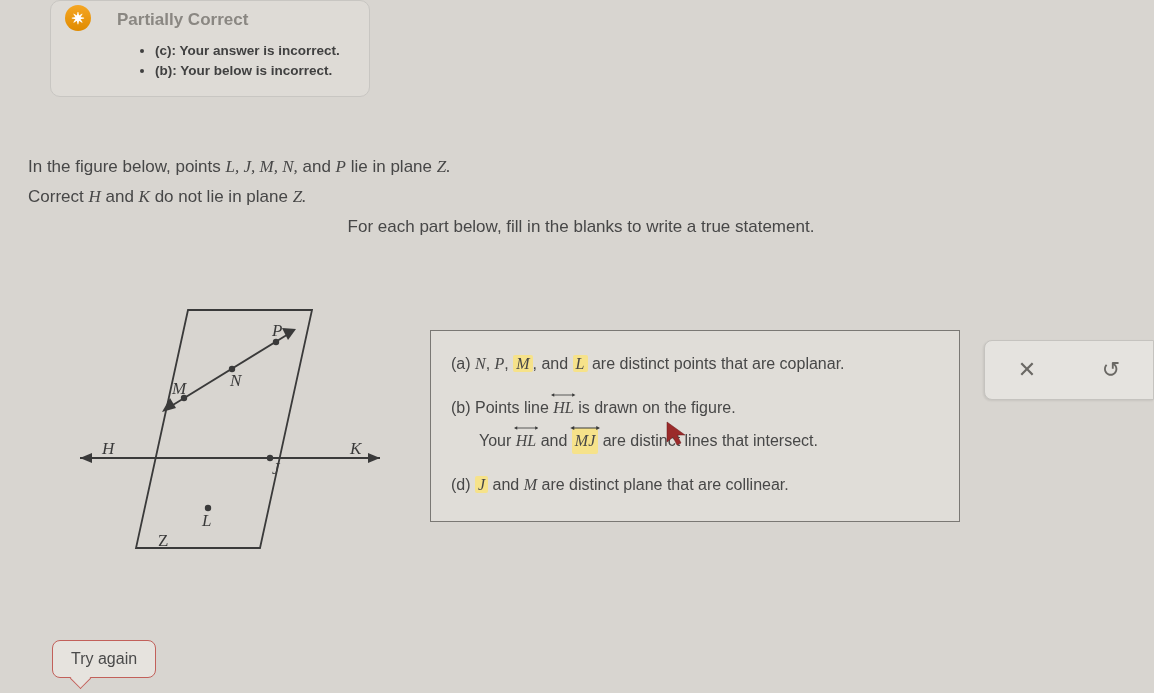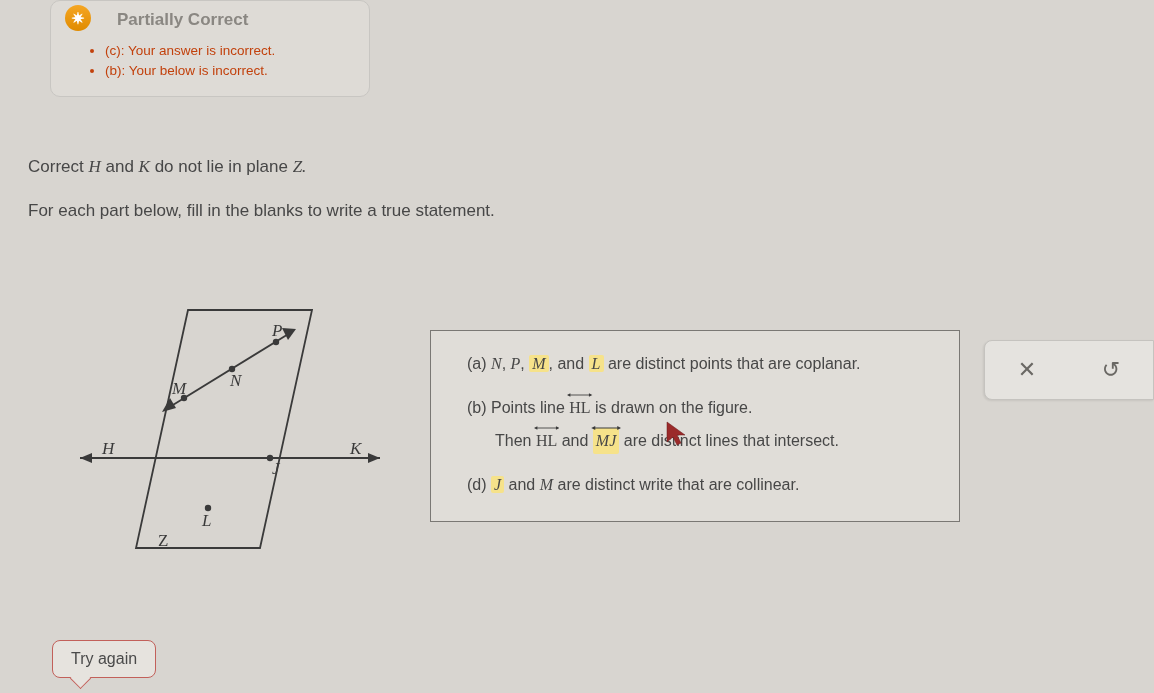--- a/index.html
+++ b/index.html
@@ -25,47 +25,47 @@
   .status-row { display: flex; align-items: center; gap: 10px; margin-bottom: 8px; margin-top: -4px;}
   .status-icon {
     width: 26px; height: 26px; border-radius: 50%;
     background: linear-gradient(#f5a623,#e08b00);
     display: flex; align-items: center; justify-content: center;
     color: #fff; font-weight: bold; font-size: 16px;
     position: relative; top: -2px;
   }
   .status-text { color: #8a8782; font-size: 17px; font-weight: 600; margin-left: 16px; }
   .fb-main { font-size: 14px; color: #4a4a4a; font-weight: 600; margin: 6px 0 4px 30px;}
-  .fb-list { margin-left: 40px; font-size: 13.5px; color: #c2410c; font-weight: 400; line-height: 1.5;}
+  .fb-list { margin-left: 90px; font-size: 13.5px; color: #404040; font-weight: 700; line-height: 1.5;}
   .fb-list li { list-style: disc; }
   .content {
     position: absolute;
     left: 28px; top: 152px; right: 20px;
   }
   .prompt { font-size: 17px; color: #474747; line-height: 1.75; }
   .mvar { font-family: 'Times New Roman', serif; font-style: italic; }
   .figure-area {
     position: absolute;
     left: 80px; top: 288px;
     width: 320px; height: 300px;
   }
   .figure-area svg { overflow: visible; }
   .pt-label { font-family:'Times New Roman',serif; font-style: italic; font-size: 17px; fill:#3a3a3a; }
   .answers-box {
     position: absolute;
     left: 430px; top: 330px;
     width: 530px;
     border: 1px solid #7a7874;
     background: #e0ddd8;
-    padding: 20px 18px 24px 36px;
+    padding: 20px 18px 24px 20px;
   }
   .ans-row { font-size: 16px; color: #474747; margin-bottom: 18px; line-height: 1.6; }
   .ans-row:last-child { margin-bottom: 0; }
   .hl { background: #f6e28a; padding: 0 3px; border-radius: 2px; font-family:'Times New Roman',serif; font-style: italic; }
-  .line-sym { display:inline-block; position:relative; font-family:'Times New Roman',serif; }
+  .line-sym { display:inline-block; position:relative; font-family:'Times New Roman',serif; font-style: italic;}
   .line-sym .arr {
     position:absolute; left:-2px; right:-2px; top:-3px; height:6px;
   }
   .line-sym .arr svg { width:100%; height:100%; display:block;}
 
   .sub-indent { padding-left: 28px; }
 
   .cursor-arrow {
     position:absolute;
     pointer-events:none;
@@ -119,23 +119,26 @@
     <div class="status-text">Partially Correct</div>
   </div>
   <ul class="fb-list">
     <li>(c): Your answer is incorrect.</li>
     <li>(b): Your below is incorrect.</li>
   </ul>
 </div>
 
 <div class="content">
   <p class="prompt">
+    <span>In the figure below, points </span><span class="mvar">L, J, M, N,</span><span> and </span><span class="mvar">P</span><span> lie in plane </span><span class="mvar">Z.</span>
+  </p>
+  <p class="prompt">
     <span>Correct </span><span class="mvar">H</span><span> and </span><span class="mvar">K</span><span> do not lie in plane </span><span class="mvar">Z.</span>
   </p>
-  <p class="prompt" style="margin-top:14px;">For each part below, fill in the blanks to write a true statement.</p>
+  <p class="prompt" style="text-align:center;">For each part below, fill in the blanks to write a true statement.</p>
 </div>
 
 <div class="figure-area">
   <svg width="320" height="300" viewBox="0 0 320 300">
 
     <polygon points="108,22 232,22 180,260 56,260" fill="none" stroke="#3a3a3a" stroke-width="1.8"></polygon>
 
     <line x1="0" y1="170" x2="300" y2="170" stroke="#3a3a3a" stroke-width="1.8"></line>
 
     <polygon points="0,170 12,165 12,175" fill="#3a3a3a"></polygon>
@@ -171,39 +174,39 @@
 
   <div class="ans-row">
     <span>(b) Points line </span><span class="line-sym"><span class="arr">
           <svg viewBox="0 0 30 6">
             <line x1="2" y1="3" x2="28" y2="3" stroke="#3a3a3a" stroke-width="1"></line>
             <polygon points="0,3 4,1 4,5" fill="#3a3a3a"></polygon>
             <polygon points="30,3 26,1 26,5" fill="#3a3a3a"></polygon>
           </svg>
         </span><span>HL</span></span><span> is drawn on the figure.</span>
     <div class="sub-indent" style="margin-top:8px;">
-      <span>Then </span><span class="line-sym"><span class="arr">
+      <span>Your </span><span class="line-sym"><span class="arr">
             <svg viewBox="0 0 30 6">
               <line x1="2" y1="3" x2="28" y2="3" stroke="#3a3a3a" stroke-width="1"></line>
               <polygon points="0,3 4,1 4,5" fill="#3a3a3a"></polygon>
               <polygon points="30,3 26,1 26,5" fill="#3a3a3a"></polygon>
             </svg>
           </span><span>HL</span></span><span> and </span><span class="hl line-sym"><span class="arr">
             <svg viewBox="0 0 30 6">
               <line x1="2" y1="3" x2="28" y2="3" stroke="#3a3a3a" stroke-width="1"></line>
               <polygon points="0,3 4,1 4,5" fill="#3a3a3a"></polygon>
               <polygon points="30,3 26,1 26,5" fill="#3a3a3a"></polygon>
             </svg>
           </span><span>MJ</span></span><span> are distinct lines that intersect.</span>
     </div>
   </div>
 
 
   <div class="ans-row">
-    <span>(d) </span><span class="hl">J</span><span> and </span><span class="mvar">M</span><span> are distinct write that are collinear.</span>
+    <span>(d) </span><span class="hl">J</span><span> and </span><span class="mvar">M</span><span> are distinct plane that are collinear.</span>
   </div>
 </div>
 
 <svg class="cursor-arrow" style="left:665px; top:420px;" width="22" height="26" viewBox="0 0 22 26">
   <polygon points="2,2 2,22 8,17 12,25 16,23 12,15 20,15" fill="#9b2a2a" stroke="#6a1a1a" stroke-width="0.5"></polygon>
 </svg>
 
 <div class="side-controls">
   <div class="side-btn">
       <span>✕</span>

